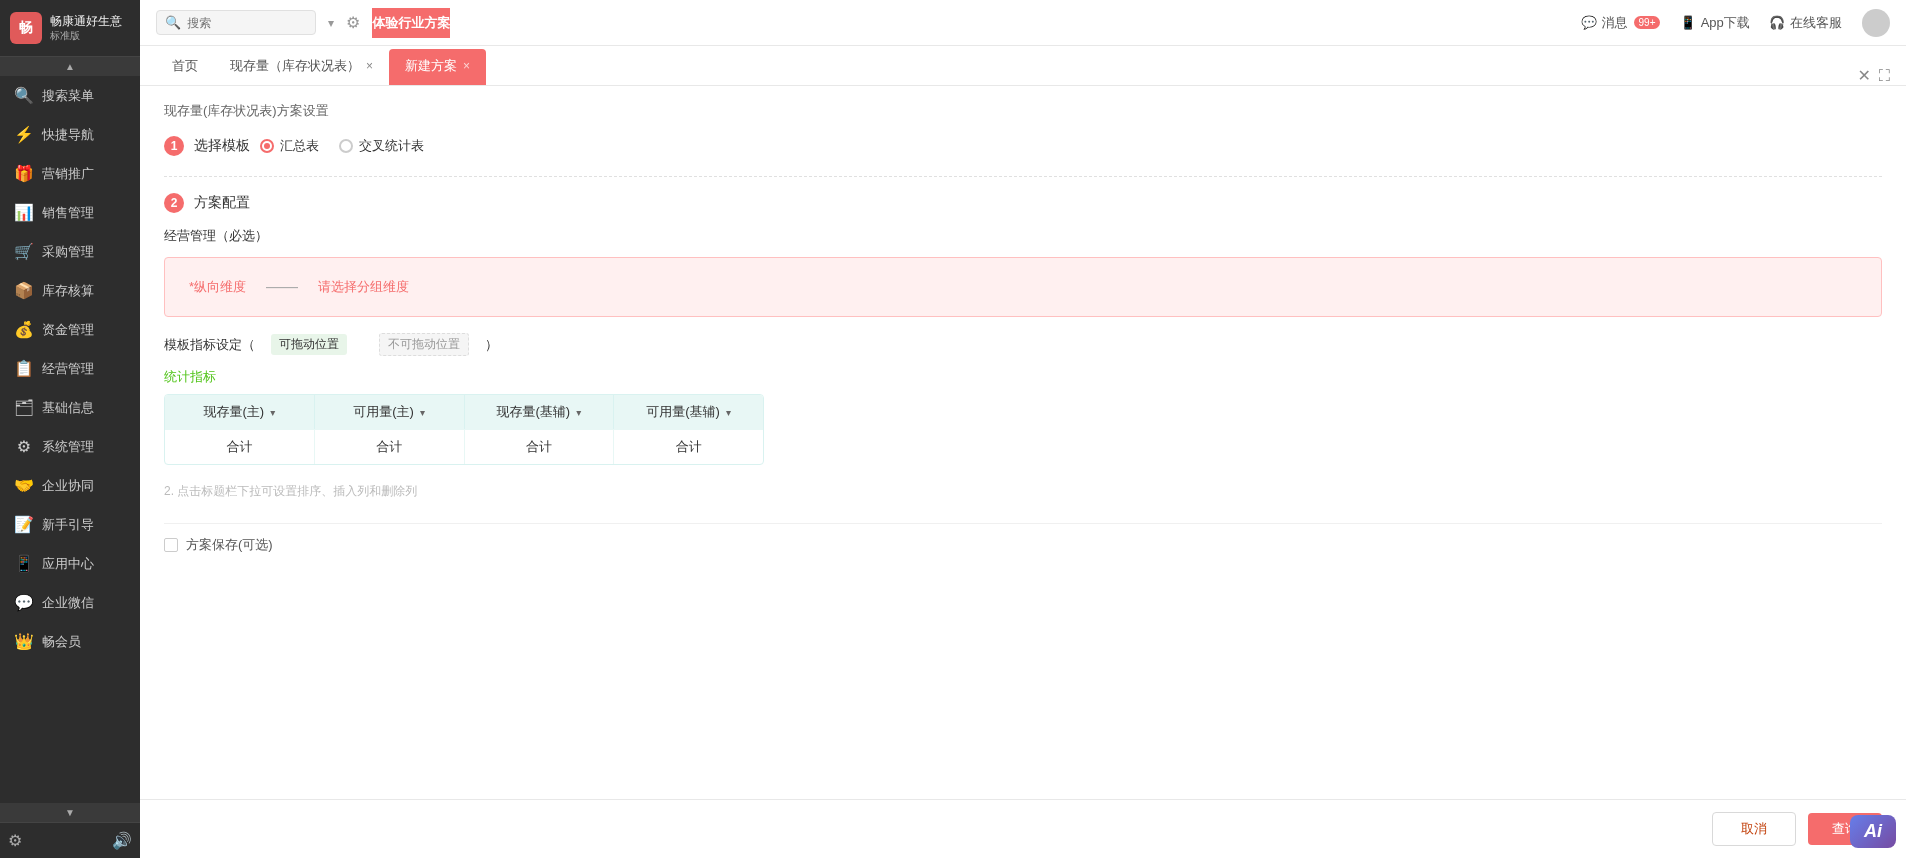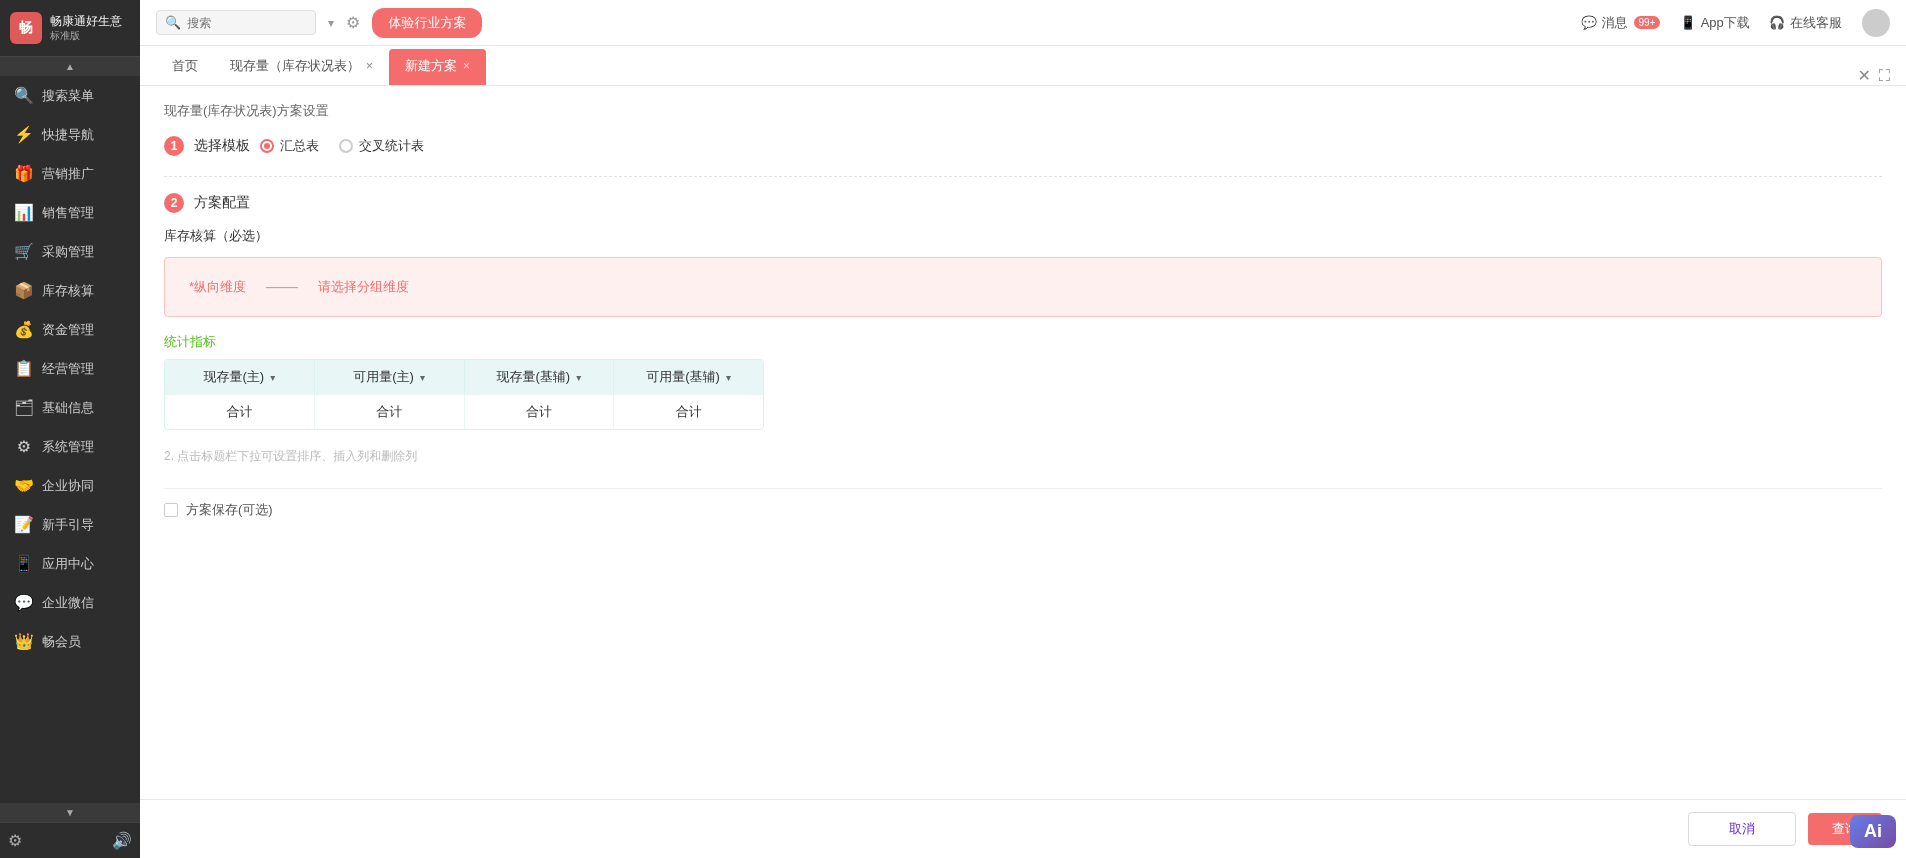--- a/index.html
+++ b/index.html
@@ -94,24 +94,25 @@
     }
     .topbar-search input {
       border: none; background: transparent; outline: none; font-size: 12px; width: 100px; color: #999;
     }
     .topbar-chevron { color: #999; font-size: 12px; cursor: pointer; }
     .topbar-gear { color: #999; font-size: 16px; cursor: pointer; }
     .topbar-btn-industry {
       background: #f56c6c;
       color: white;
       border: none;
-      border-radius: 12px;
-      padding: 6px 16px;
-      cursor: pointer;
-      font-size: 13px;
+      border-radius: 0;
+      padding: 6px 0;
+      cursor: pointer;
+      font-size: 13px;
+      font-weight: bold;
     }
     .topbar-right {
       margin-left: auto;
       display: flex;
       align-items: center;
       gap: 20px;
       color: #555;
       font-size: 13px;
     }
     .topbar-right-item {
@@ -396,24 +397,24 @@
       padding: 12px 24px;
       display: flex;
       justify-content: flex-end;
       gap: 12px;
       align-items: center;
     }
     .btn-cancel {
       background: white;
       border: 1px solid #d9d9d9;
       border-radius: 4px;
-      padding: 7px 40px;
-      cursor: pointer;
-      font-size: 13px;
-      color: #6d28d9;
+      padding: 7px 28px;
+      cursor: pointer;
+      font-size: 13px;
+      color: #c2410c;
     }
     .btn-query {
       background: #f56c6c;
       border: none;
       border-radius: 4px;
       padding: 7px 24px;
       cursor: pointer;
       font-size: 13px;
       color: white;
     }
@@ -421,20 +422,21 @@
     
     .ai-badge {
       position: fixed;
       bottom: 10px;
       right: 10px;
       background: linear-gradient(135deg, #667eea, #764ba2);
       color: white;
       border-radius: 8px;
       padding: 6px 14px;
       font-size: 18px;
+      font-style: italic;
       font-weight: bold;
       cursor: pointer;
     }
   </style>
 </head>
 <body>
 
 <div class="sidebar">
   <div class="sidebar-logo">
     <div class="sidebar-logo-icon">畅</div>
@@ -587,28 +589,35 @@
       </div>
 
       <hr class="section-divider">
 
       <div class="step-section">
         <div class="step-header">
           <div class="step-number">2</div>
           <span class="step-title">方案配置</span>
         </div>
 
-        <div class="dim-label">库存核算（必选）</div>
+        <div class="dim-label">经营管理（必选）</div>
 
         <div class="vertical-dim-box">
           <span class="dim-required">*纵向维度</span>
           <span class="dim-arrow">——</span>
           <span class="dim-placeholder">请选择分组维度</span>
         </div>
 
+        <div class="indicator-settings-row">
+          <span>模板指标设定（</span>
+          <span class="indicator-chip">可拖动位置</span>
+          <span></span>
+          <span class="indicator-chip-gray">不可拖动位置</span>
+          <span>）</span>
+        </div>
 
         <div class="stats-label">统计指标</div>
 
         <div class="stats-table">
           <div class="stats-header-row">
             <div class="stats-header-cell">
               <span>现存量(主)</span>
               <span class="chevron-down">▾</span>
             </div>
             <div class="stats-header-cell">

